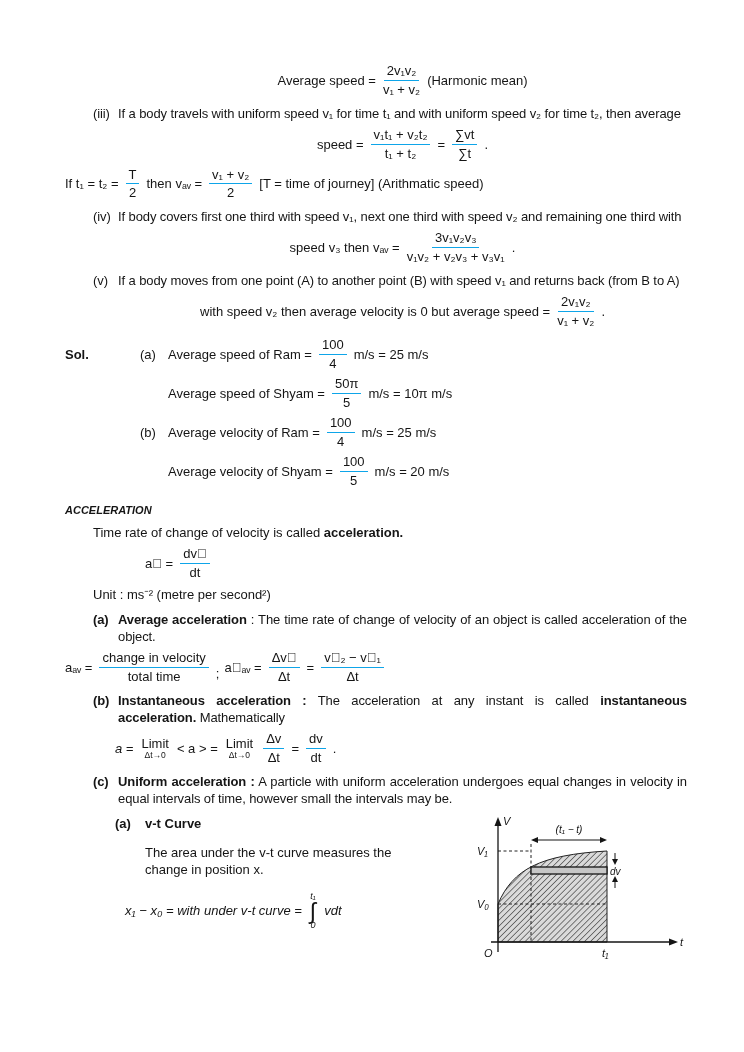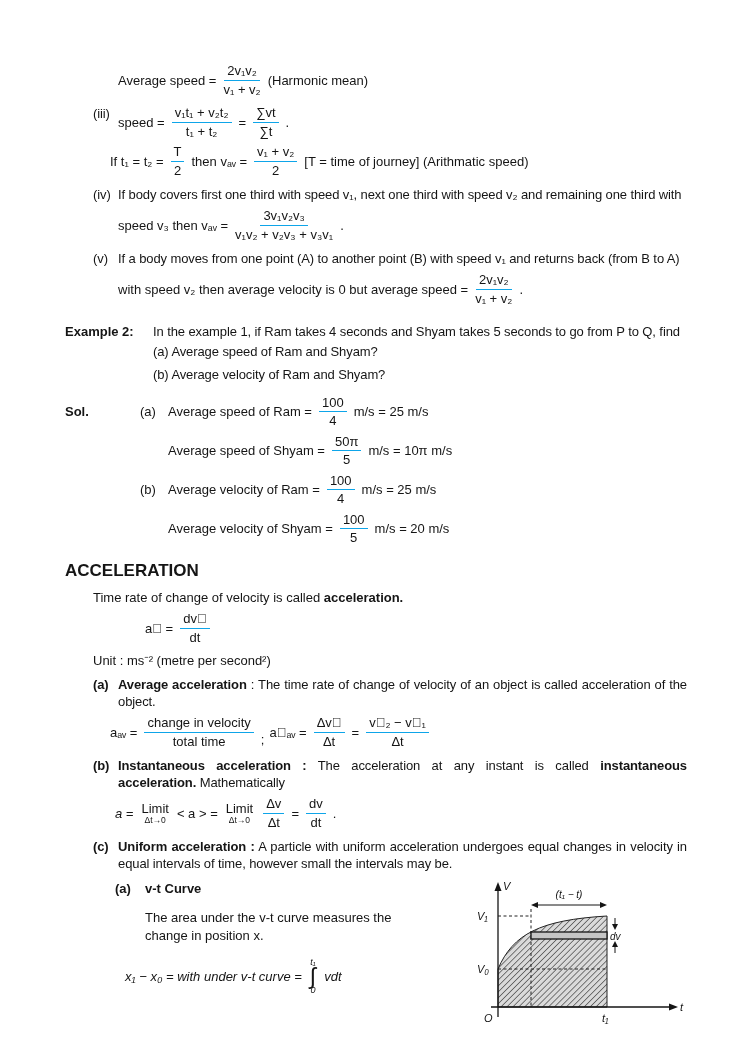--- a/index.html
+++ b/index.html
@@ -4,37 +4,37 @@
 <style>
   html,body { margin:0; padding:0; }
   body {
     width:744px; height:1052px; background:#ffffff; overflow:hidden;
     font-family:"Liberation Sans", sans-serif; color:#151515;
     font-size:13px; line-height:1.32;
   }
   .page { padding:58px 57px 0 65px; }
 
   
-  .h1 { font-weight:bold; font-size:17px; margin:14px 0 5px 0; }
+  .h1 { font-weight:bold; font-size:11px; margin:14px 0 5px 0;font-style:italic; }
 
   
   .li { position:relative; padding-left:53px; text-align:justify; margin-top:7px; letter-spacing:-0.1px; }
   .li .marker { position:absolute; left:28px; top:0; }
   .li.boldmark .marker { font-weight:bold; }
 
   
   .frow { display:flex; align-items:center; gap:5px; margin-top:5px; min-height:34px; }
   .frac { display:inline-flex; flex-direction:column; align-items:center; text-align:center; line-height:1.22; margin:0 2px; }
   .frac .num { border-bottom:1px solid #0ea5e9; padding:0 3px 1px 3px; }
   .frac .den { padding-top:1px; }
   .low { align-self:flex-end; margin-bottom:2px; }
   .it { font-style:italic; }
 
-  .ml53 { margin-left:53px; }
-  .ml45 { margin-left:45px; }
+  .ml53 { margin-left:53px;justify-content:center; }
+  .ml45 { }
   .ml50 { margin-left:50px; }
   .ml60 { margin-left:60px; }
   .ml80 { margin-left:80px; }
   .ml28 { margin-left:28px; }
 
   
   .ex { display:flex; margin-top:16px; }
   .ex-label { width:88px; font-weight:bold; flex:none; }
   .ex-body { flex:1; letter-spacing:-0.1px; }
   .ex-body .exline { margin-bottom:3px; }
@@ -76,20 +76,21 @@
     <span>Average speed =</span>
     <span class="frac">
       <span class="num">2v₁v₂</span>
       <span class="den">v₁ + v₂</span>
     </span>
     <span>(Harmonic mean)</span>
   </div>
 
   <div class="li">
     <span class="marker">(iii)</span>
+    <span>If a body travels with uniform speed v₁ for time t₁ and with uniform speed v₂ for time t₂, then average</span>
   </div>
   <div class="frow ml53">
     <span>speed =</span>
     <span class="frac">
       <span class="num">v₁t₁ + v₂t₂</span>
       <span class="den">t₁ + t₂</span>
     </span>
     <span>=</span>
     <span class="frac">
       <span class="num">∑vt</span>
@@ -130,28 +131,20 @@
   </div>
   <div class="frow ml53">
     <span>with speed v₂ then average velocity is 0 but average speed =</span>
     <span class="frac">
       <span class="num">2v₁v₂</span>
       <span class="den">v₁ + v₂</span>
     </span>
     <span>.</span>
   </div>
 
-  <div class="ex">
-    <span class="ex-label">Example 2:</span>
-    <div class="ex-body">
-      <div class="exline">In the example 1, if Ram takes 4 seconds and Shyam takes 5 seconds to go from P to Q, find</div>
-      <div class="exline">(a) Average speed of Ram and Shyam?</div>
-      <div class="exline sp">(b) Average velocity of Ram and Shyam?</div>
-    </div>
-  </div>
 
   <div class="sol">
     <span class="sol-label">Sol.</span>
     <div class="solrow">
       <span class="sol-marker">(a)</span>
       <span>Average speed of Ram =</span>
       <span class="frac">
         <span class="num">100</span>
         <span class="den">4</span>
       </span>

